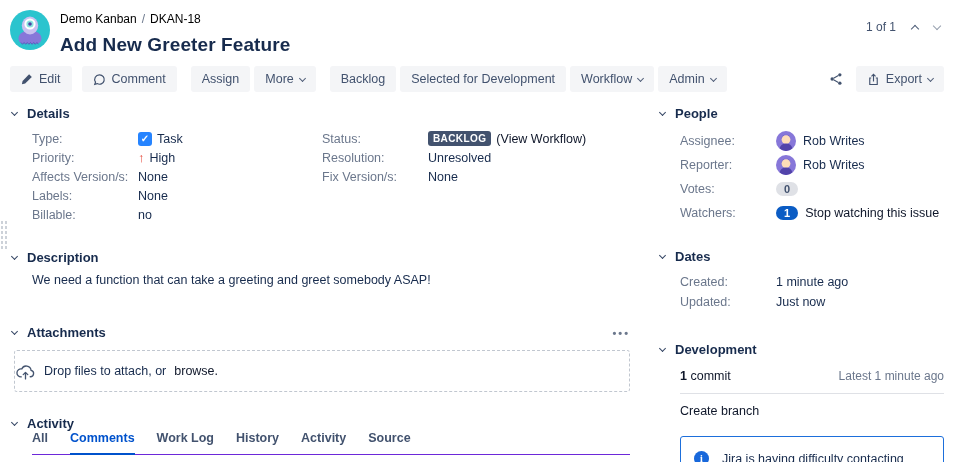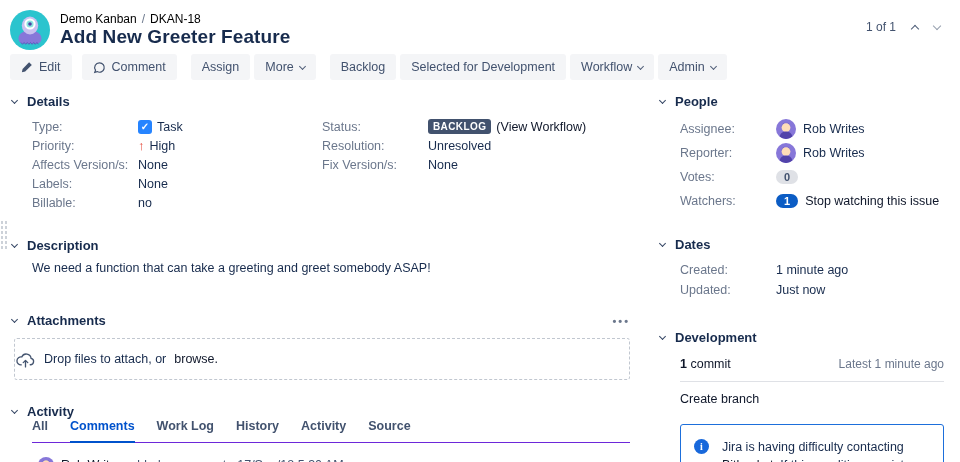--- a/index.html
+++ b/index.html
@@ -14,30 +14,30 @@
   }
   .page { padding: 10px 16px 0 10px; }
 
   
   .header { display: flex; align-items: flex-start; }
   .avatar-project { width: 40px; height: 40px; margin-right: 10px; flex: 0 0 auto; }
   .header-text { flex: 1; padding-top: 2px; }
   .breadcrumb { font-size: 12px; }
   .breadcrumb a { color: #000000; text-decoration: none; cursor: pointer; }
   .breadcrumb .sep { color: #6B778C; margin: 0 5px; }
-  .issue-title { font-size: 19px; font-weight: 700; margin-top: 0; letter-spacing: .1px; }
+  .issue-title { font-size: 19px; font-weight: 700; margin-top: 8px; letter-spacing: .1px; }
   .pager { display: flex; align-items: center; gap: 16px; font-size: 12px; color: #42526E; padding-top: 10px; margin-right: 4px; }
   .chev { display: inline-block; width: 6px; height: 6px; border-right: 1.6px solid #505F79; border-bottom: 1.6px solid #505F79; }
   .chev.down { transform: rotate(45deg); margin-top: -2px; }
   .chev.up { transform: rotate(-135deg); margin-top: 3px; }
   .chev.dim { border-color: #97A0AF; }
   .chev.sm { width: 5px; height: 5px; }
 
   
-  .toolbar { display: flex; align-items: center; margin-top: 4px; gap: 4px; }
+  .toolbar { display: flex; align-items: center; margin-top: 10px; gap: 4px; }
   .btn {
     display: inline-flex; align-items: center; gap: 6px;
     background: #F4F5F7; color: #42526E;
     border: none; border-radius: 3px;
     height: 26px; padding: 0 11px;
     font-family: inherit; font-size: 12.5px; cursor: pointer; white-space: nowrap;
   }
   .btn.ghost { background: transparent; padding: 0 7px; }
   .grp { margin-left: 10px; display: inline-flex; gap: 4px; }
   .toolbar-right { margin-left: auto; display: inline-flex; align-items: center; gap: 6px; }
@@ -171,20 +171,44 @@
         </button>
       <button class="btn">
           <span>Workflow</span>
           <span class="chev down sm"></span>
         </button>
       <button class="btn">
           <span>Admin</span>
           <span class="chev down sm"></span>
         </button>
     </span>
+    <span class="toolbar-right">
+      <button class="btn ghost">
+        <span>
+          <svg viewBox="0 0 16 16" width="14" height="14">
+              <g fill="#42526E">
+                <circle cx="12.4" cy="3.2" r="1.9"></circle>
+                <circle cx="3.6" cy="8" r="1.9"></circle>
+                <circle cx="12.4" cy="12.8" r="1.9"></circle>
+              </g>
+              <path d="M5.2 7.1l5.5-3M5.2 8.9l5.5 3" stroke="#42526E" stroke-width="1.3"></path>
+            </svg>
+        </span>
+      </button>
+      <button class="btn">
+        <span>
+          <svg viewBox="0 0 16 16" width="13" height="13" fill="none" stroke="#42526E" stroke-width="1.4">
+              <path d="M5.2 6.2H3.4v8h9.2v-8h-1.8"></path>
+              <path d="M8 10.4V1.8M5.5 4.2L8 1.7l2.5 2.5"></path>
+            </svg>
+        </span>
+        <span>Export</span>
+        <span class="chev down sm"></span>
+      </button>
+    </span>
   </div>
 
   <div class="main">
 
     <div class="col-left">
 
       <div class="section">
         <div class="section-head">
           <span class="chev down sm"></span>
           <span>Details</span>

